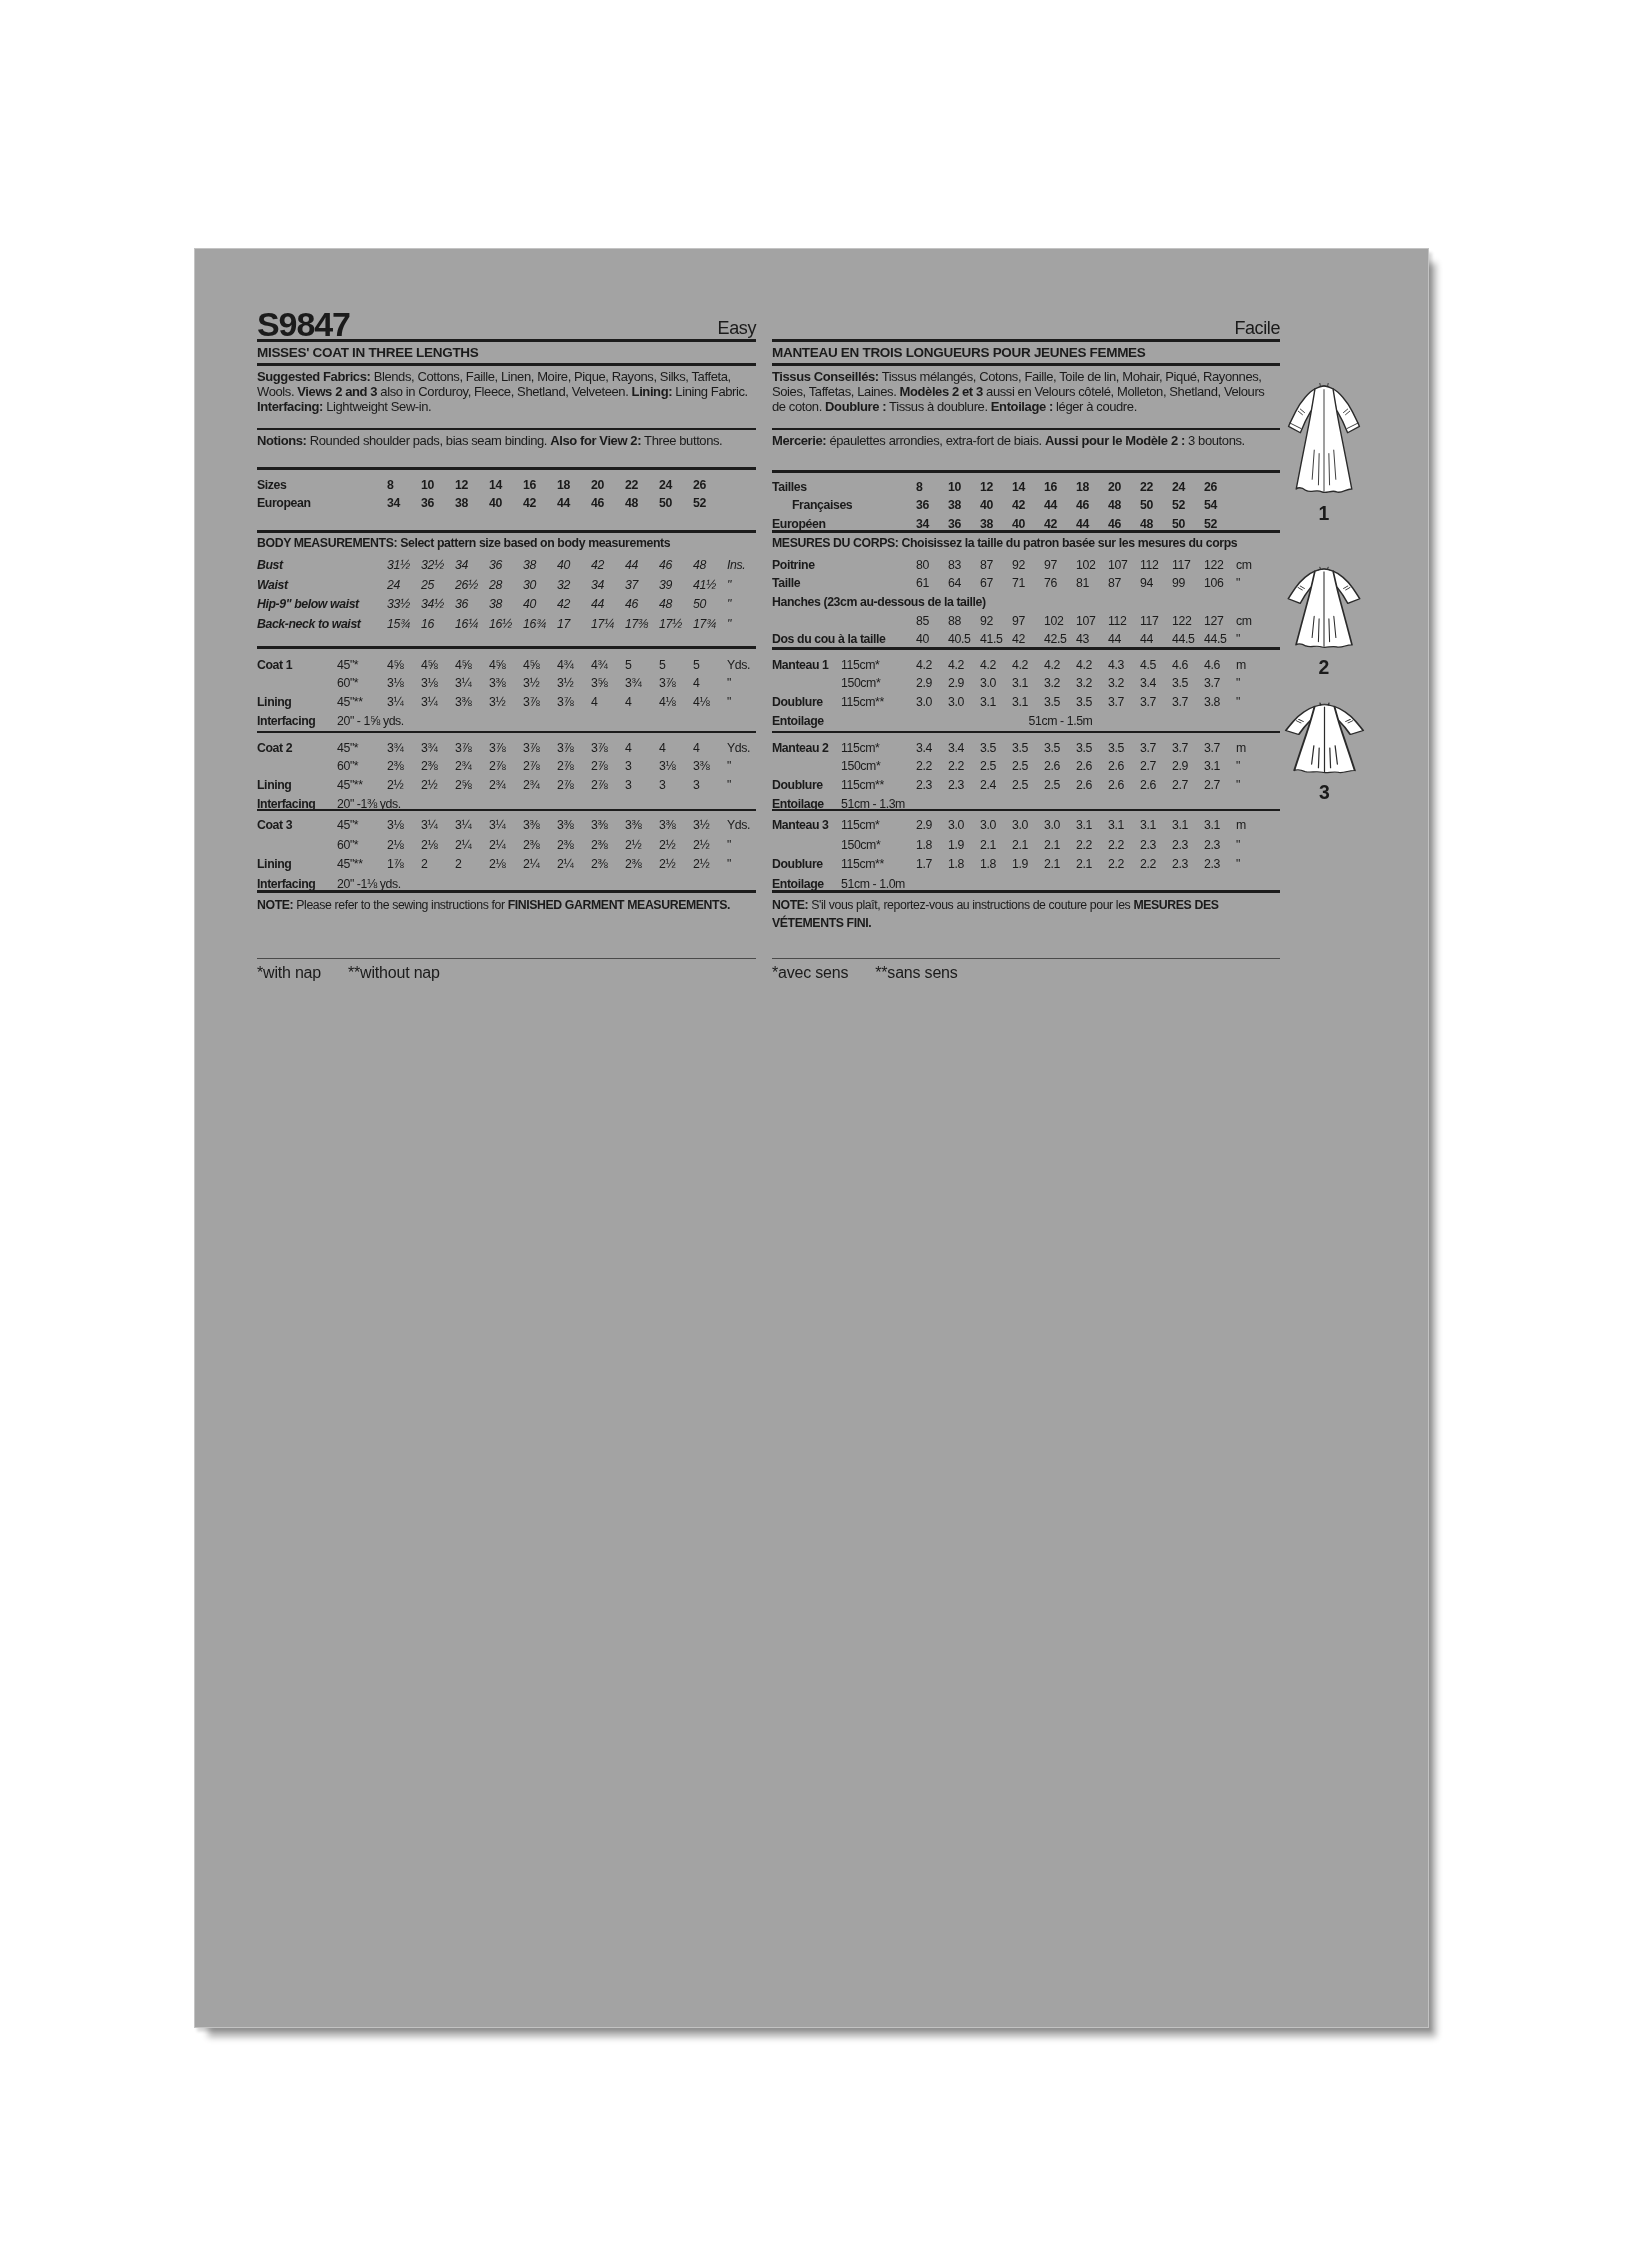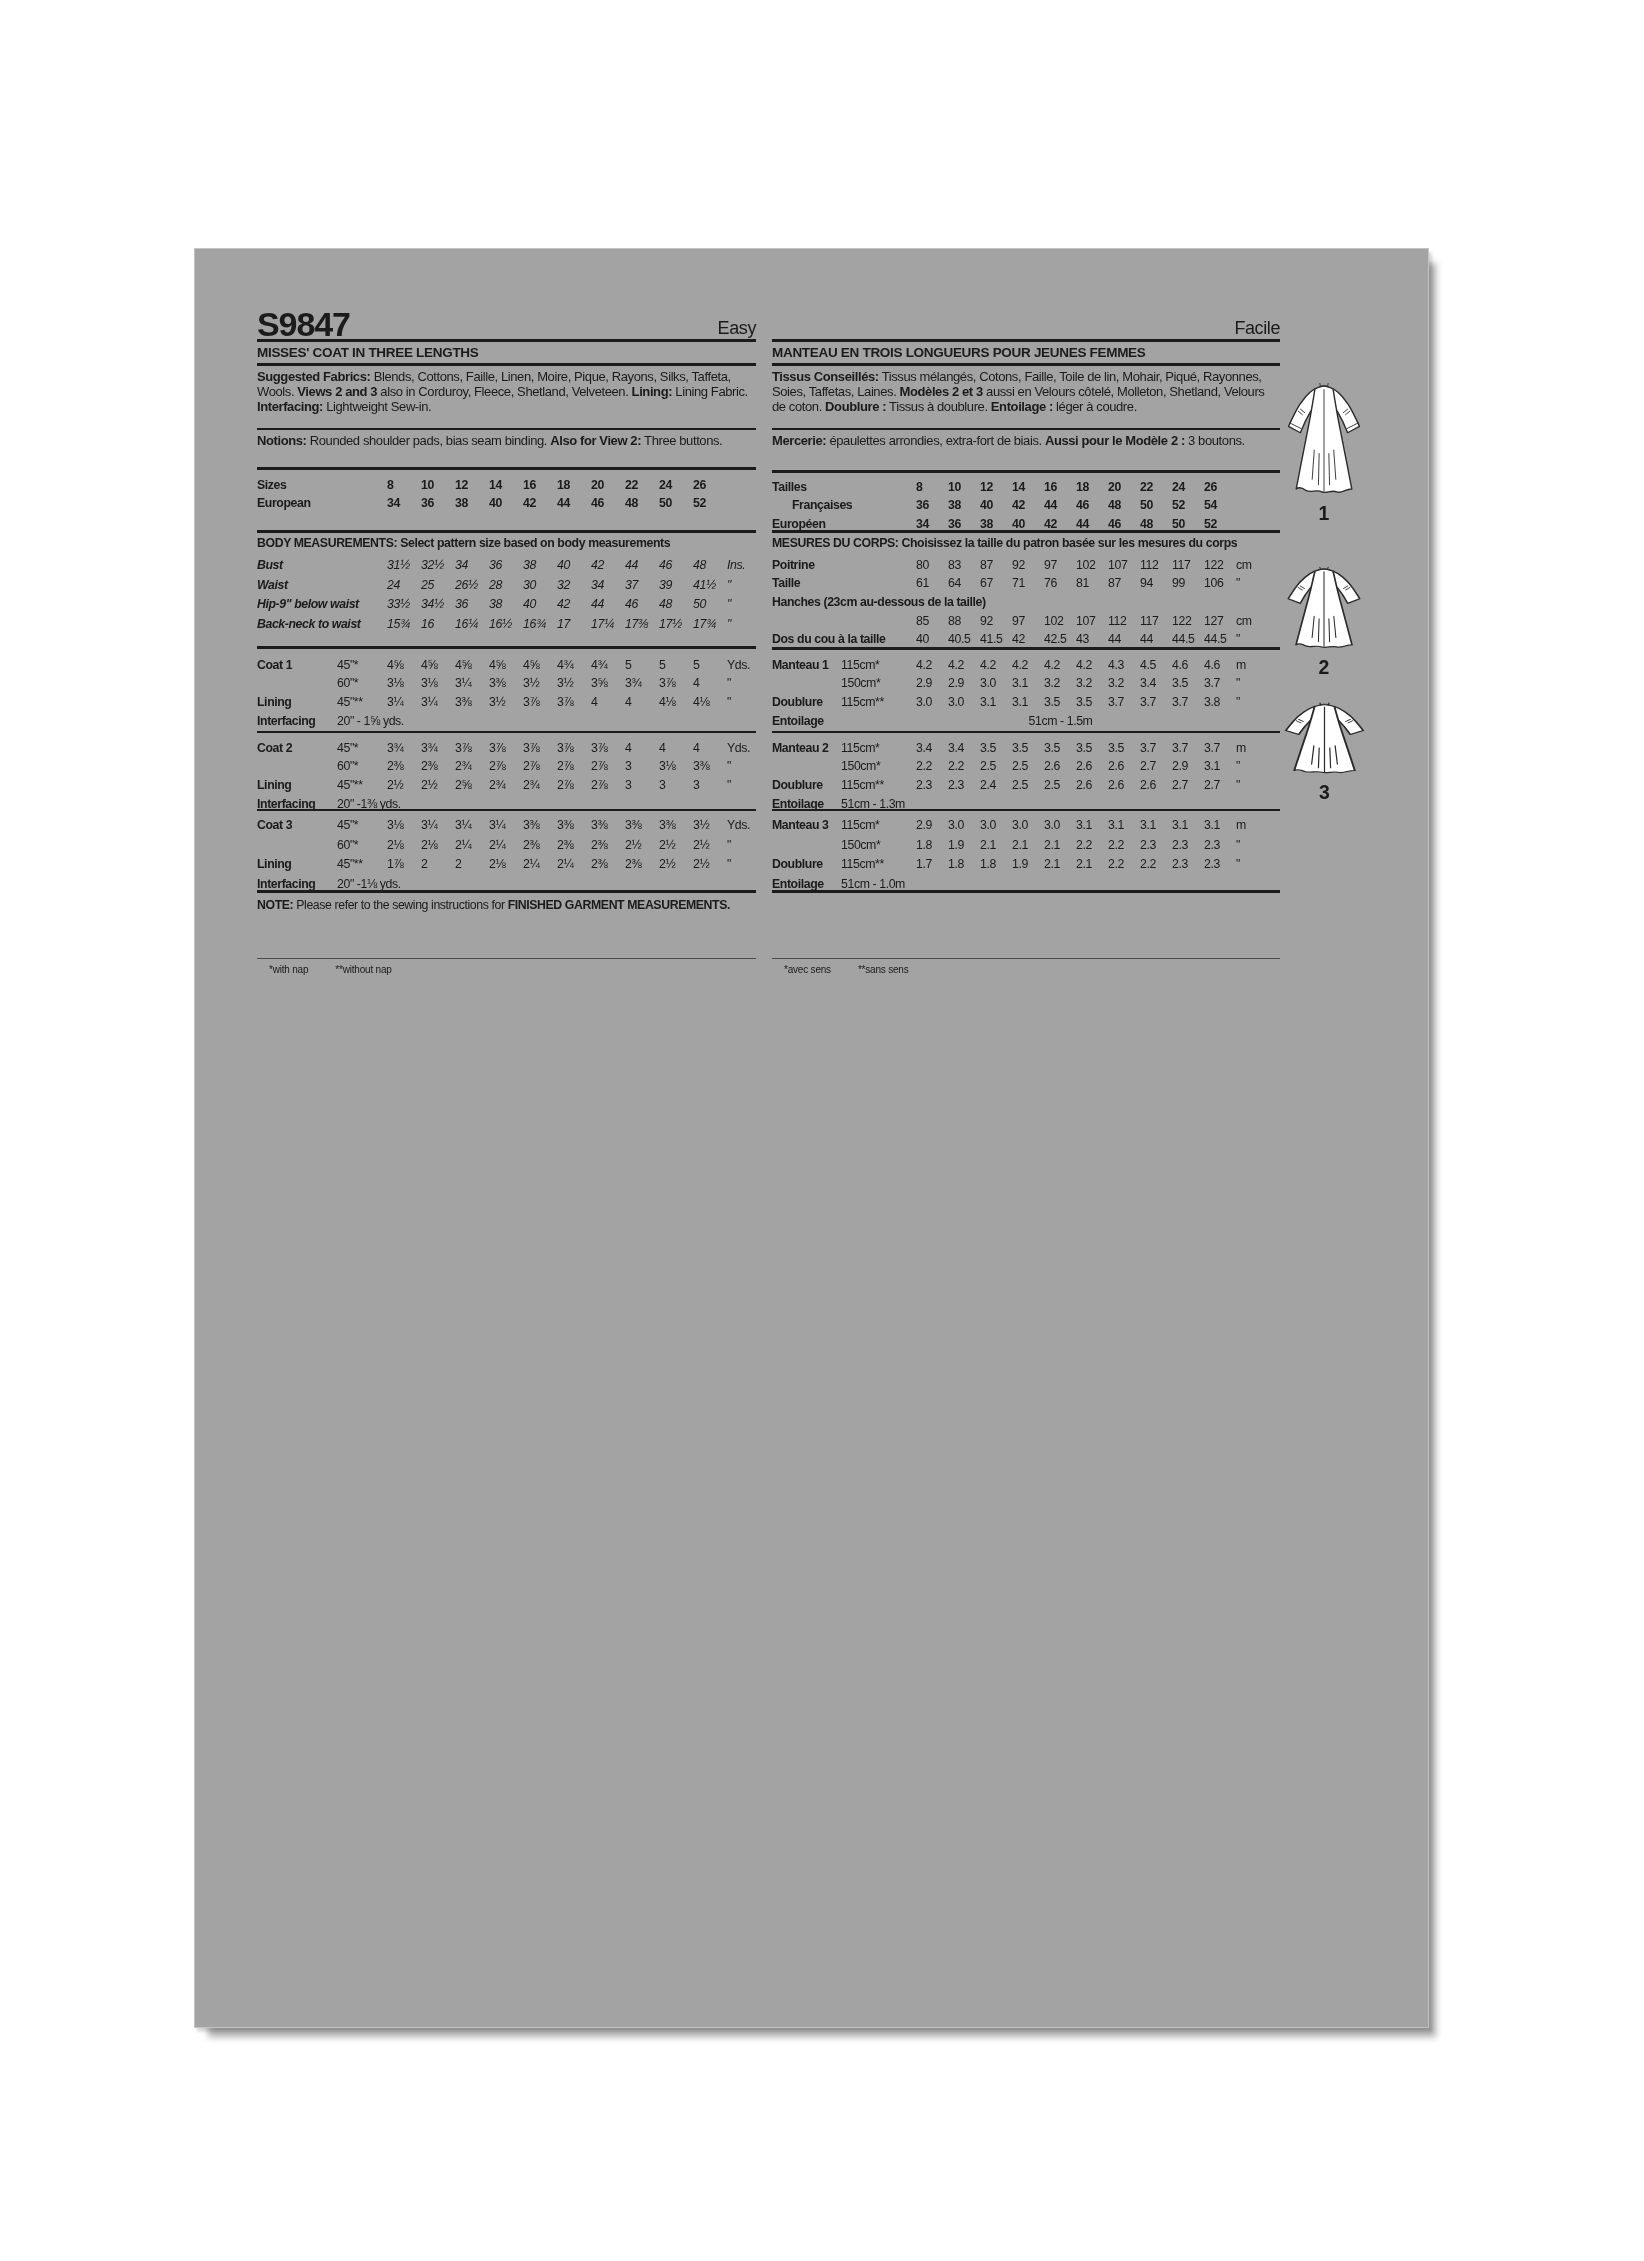--- a/index.html
+++ b/index.html
@@ -12,21 +12,21 @@
   .rule{height:2.6px;background:#1c1c1c;}
   .rule2{height:1.9px;background:#1c1c1c;}
   .ruleT{height:1.1px;background:#4a4a4a;}
   .code{font-size:34px;font-weight:bold;letter-spacing:-1.1px;line-height:1;}
   .diff{font-size:18px;letter-spacing:-0.4px;text-align:right;}
   .sect{font-size:13.5px;font-weight:bold;letter-spacing:-0.3px;}
   .para{font-size:13px;letter-spacing:-0.4px;line-height:15px;}
   .para b{letter-spacing:-0.4px;}
   .hdr{font-size:12.3px;font-weight:bold;letter-spacing:-0.4px;}
   .note{font-size:12.3px;letter-spacing:-0.4px;line-height:18px;}
-  .foot{font-size:10px;letter-spacing:-0.2px;margin-left:12px;}
+  .foot{font-size:16px;letter-spacing:-0.2px;}
   .foot span{margin-right:27px;}
   .tbl{font-size:12.3px;letter-spacing:-0.4px;}
   .trow{display:grid;height:18.7px;align-items:end;}
   .tblL .trow{grid-template-columns:80px 50px repeat(10,34px) minmax(0,1fr);}
   .tblR .trow{grid-template-columns:69px 75px repeat(10,32px) minmax(0,1fr);}
   .t26 .trow{height:19.4px;}
   .lbl{font-weight:bold;white-space:nowrap;}
   .val,.spec,.unit{white-space:nowrap;}
   .bv .val{font-weight:bold;}
   .view{position:absolute;text-align:center;}
@@ -584,20 +584,21 @@
         <div class="val">2.3</div>
         <div class="unit">"</div>
       </div>
       <div class="trow">
         <div class="lbl">Entoilage</div>
         <div class="spec" style="grid-column: 2 / -1;">51cm - 1.0m</div>
       </div>
     </div>
   <div class="abs colR rule" style="top:641px;"></div>
 
+  <div class="abs colR note" style="top:647px;"><b>NOTE:</b><span> S'il vous plaît, reportez-vous au instructions de couture pour les </span><b>MESURES DES VÉTEMENTS FINI.</b></div>
 
   <div class="abs colR ruleT" style="top:709px;"></div>
   <div class="abs colR foot" style="top:715px;">
     <span>*avec sens</span><span>**sans sens</span>
   </div>
 
   <div class="view" style="left:1085px;top:133px;width:88px;">
     <svg width="84" height="114" viewBox="0 0 120 164">
       <g fill="#ffffff" stroke="#2b2b2b" stroke-width="2" stroke-linejoin="round" stroke-linecap="round">
         <path d="M47 10 C39 14 27 27 19 43 C15 51 11 59 9 64 L26 73 C30 63 35 52 41 42"></path>

